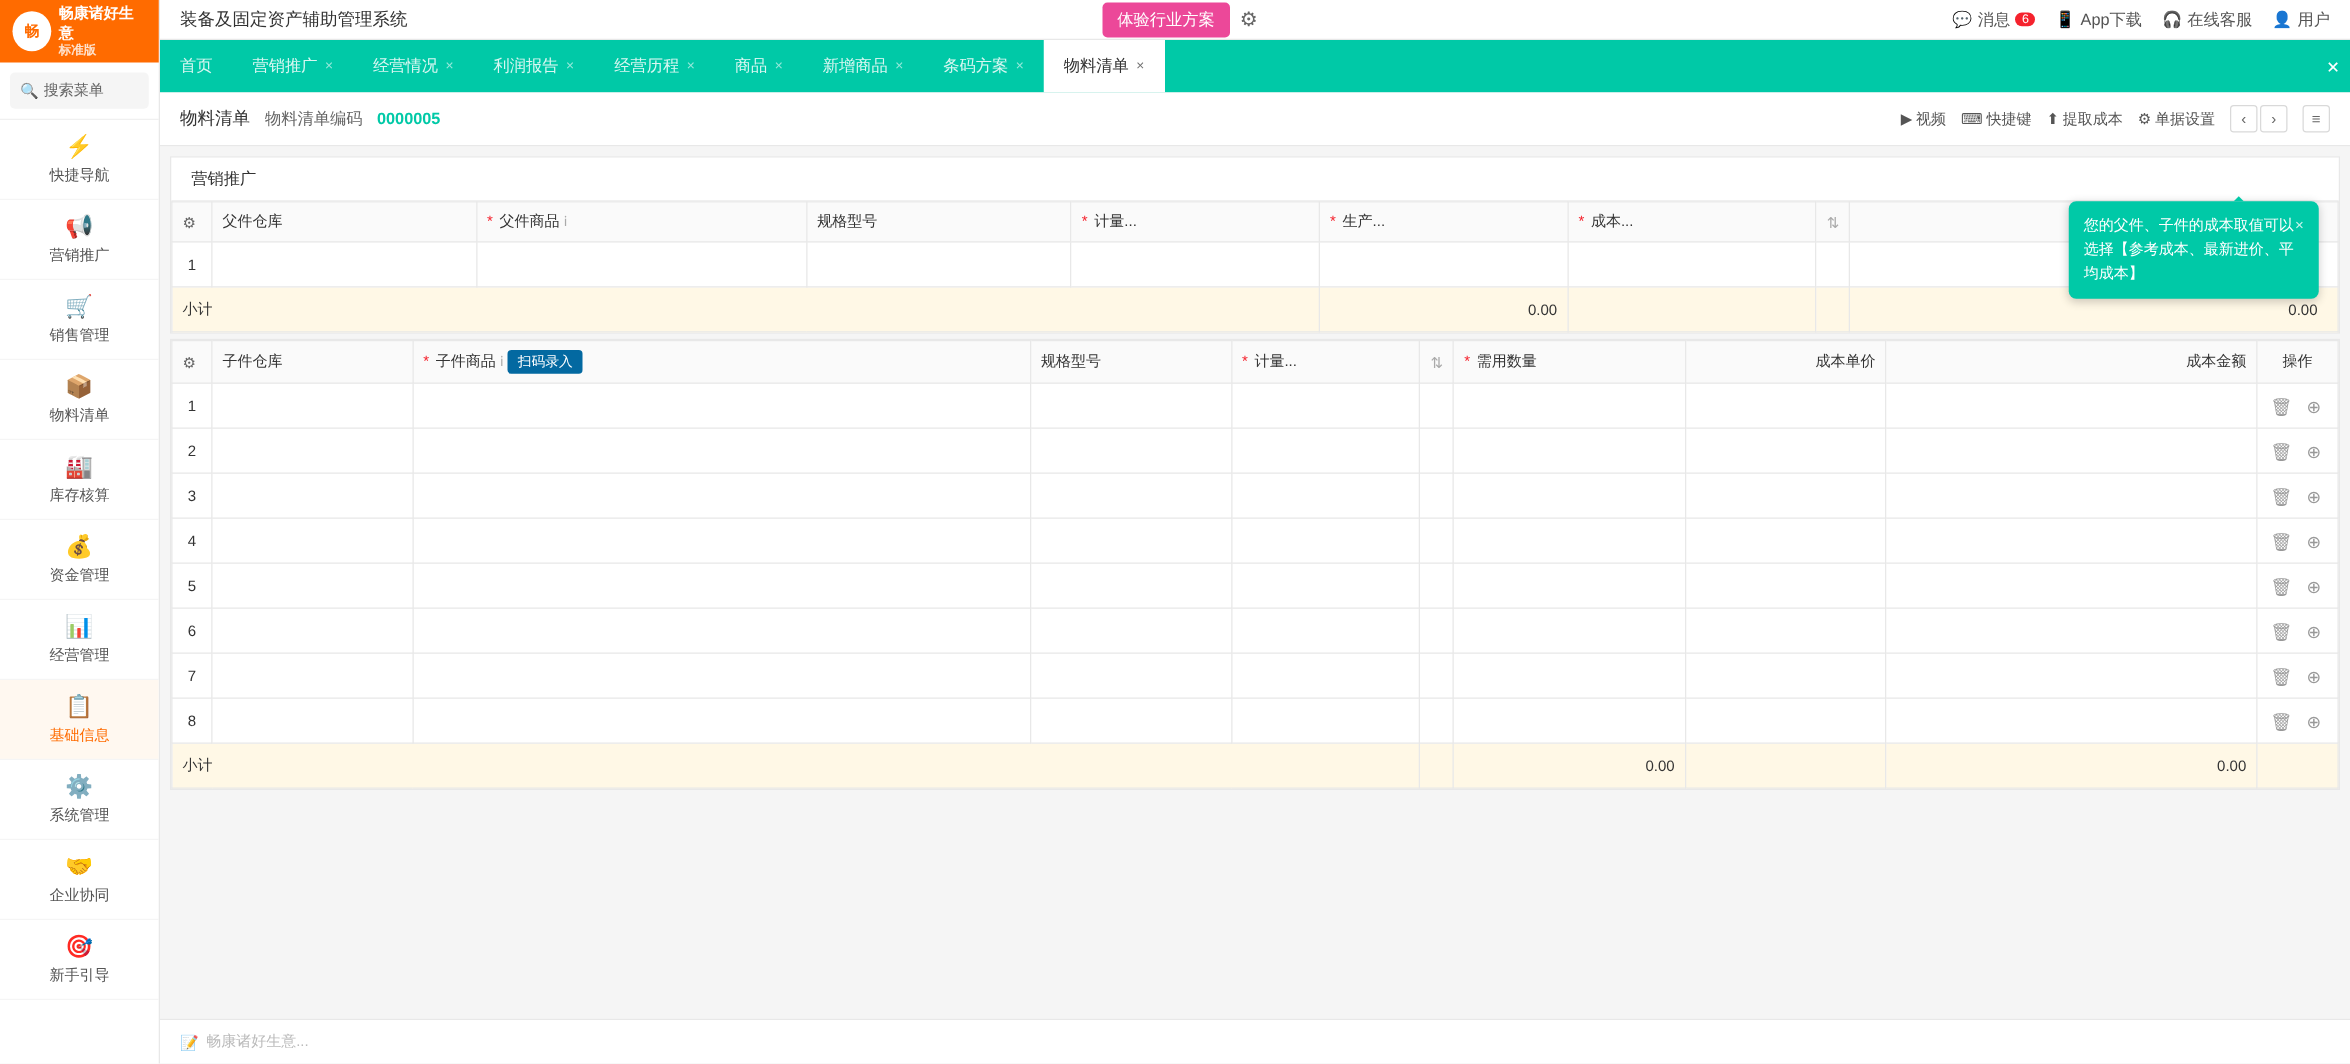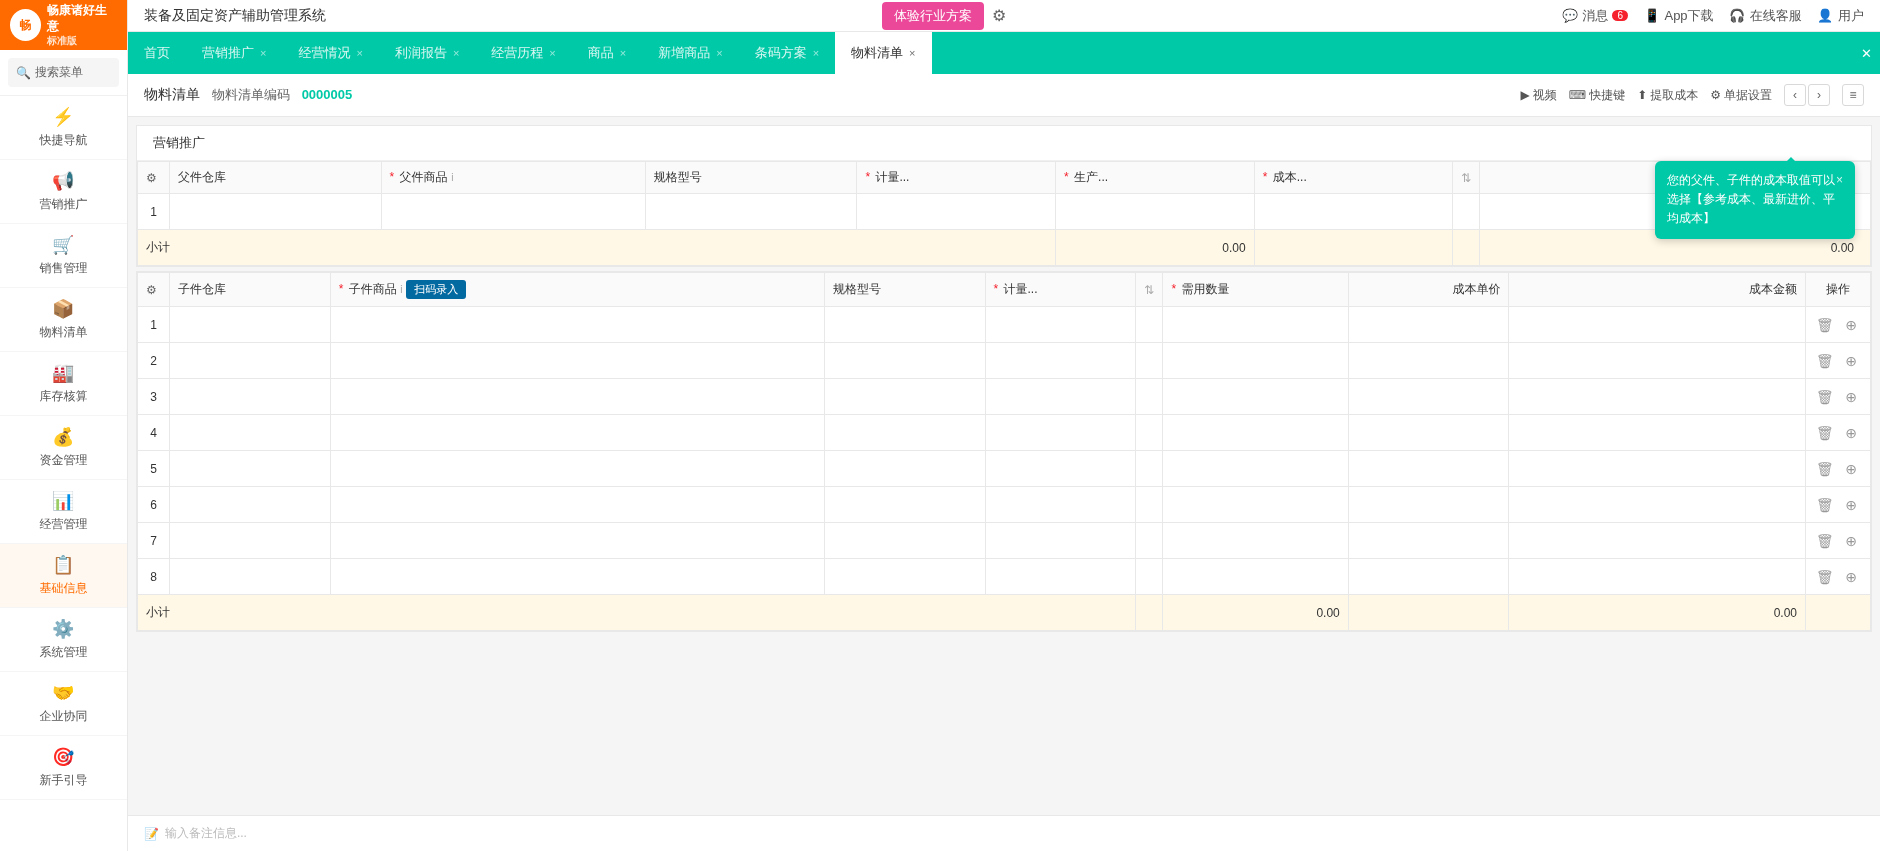--- a/index.html
+++ b/index.html
@@ -725,18 +725,18 @@
               </tr>
             </tbody>
           </table>
         </div>
       </div>
 
     </div>
 
     <div class="bottom-hint">
       <span>📝</span>
-      <span style="cursor:text;color:#bbb;">输入备注信息...</span>
+      <span style="cursor:text;color:#bbb;">畅康诸好生意...</span>
     </div>
 
   </div>
 
 </div>
 
 </body></html>

